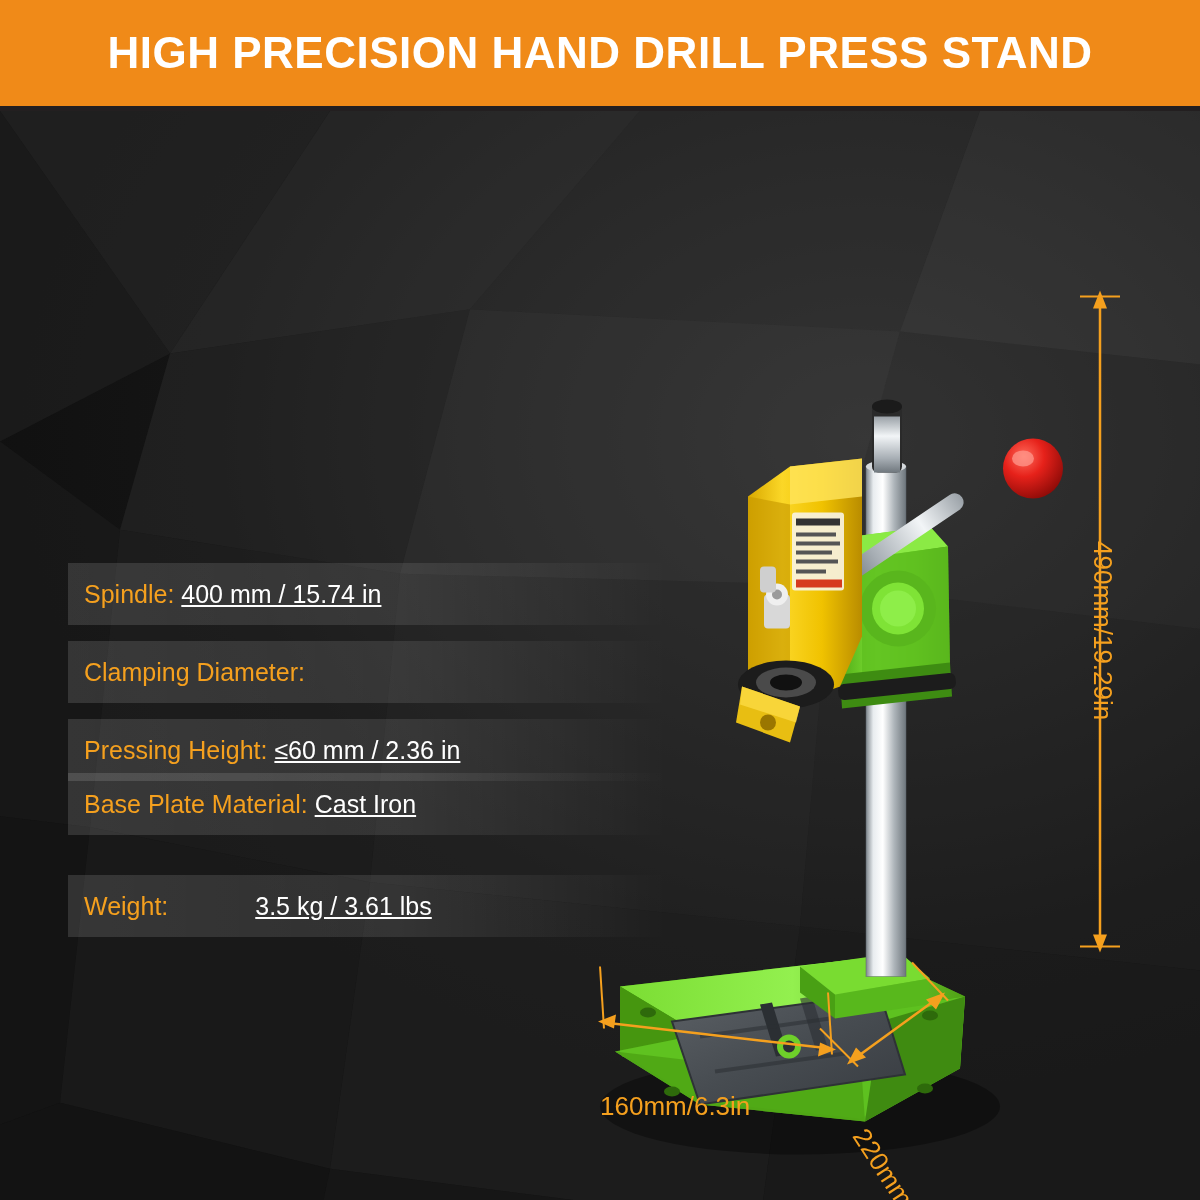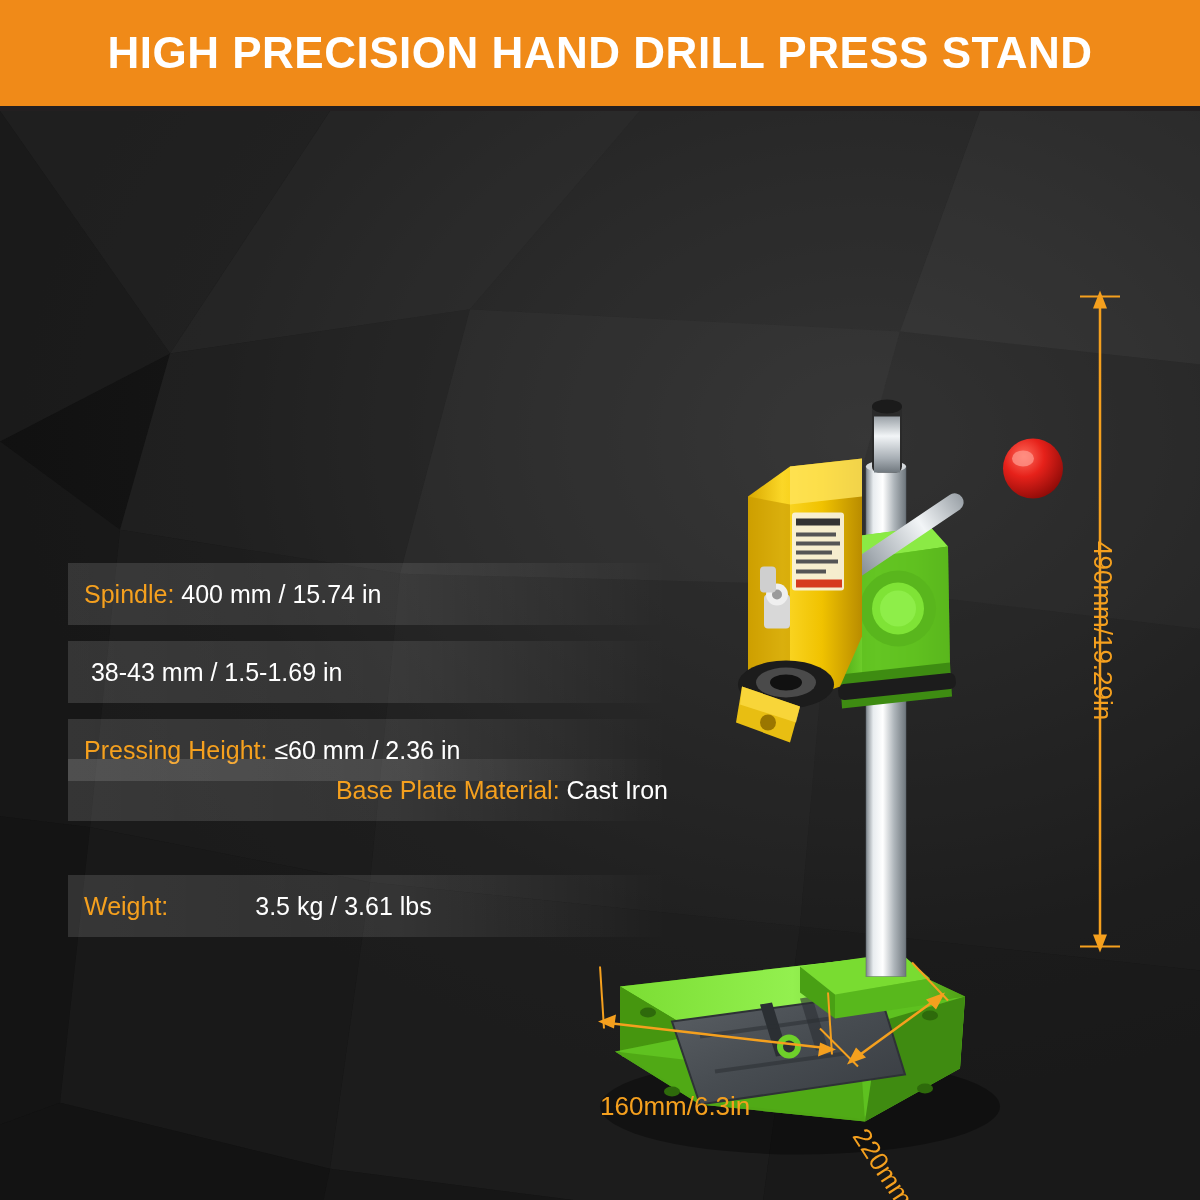--- a/index.html
+++ b/index.html
@@ -82,25 +82,26 @@
     box-sizing: border-box;
     background: linear-gradient(90deg, rgba(255,255,255,0.13) 0%, rgba(255,255,255,0.10) 55%, rgba(255,255,255,0.0) 100%);
     font-size: 25px;
     white-space: nowrap;
   }
   .param-row .k {
     color: #F5A01E;
   }
   .param-row .v {
     color: #ffffff;
+    text-decoration: underline;
   }
   #row-0 { top: 452px; }
   #row-1 { top: 530px; }
   #row-2 { top: 608px; text-align: center; }
-  #row-3 { top: 648px; justify-content: flex-end; }
+  #row-3 { top: 662px; }
   #row-4 { top: 764px; gap: 40px; }
 
   
   .dim-label {
     position: absolute;
     color: #F5A01E;
     font-size: 26px;
     white-space: nowrap;
   }
   #dim-height-label {
@@ -160,22 +161,21 @@
       <polygon class="facet" points="330,960 760,1010 740,1089 300,1089" fill="#1c1c1c" opacity="0.5"></polygon>
       <polygon class="facet" points="760,1010 1200,1050 1200,1089 740,1089" fill="#181818" opacity="0.55"></polygon>
     </svg>
 
 
     <div class="param-row" id="row-0">
       <span class="k">Spindle:</span>&nbsp;
       <span class="v">400 mm / 15.74 in</span>
     </div>
     <div class="param-row" id="row-1">
-      &nbsp;
-      <span class="v">38-43 mm / 1.5-1.69 in</span>
+      <span class="k">Clamping Diameter:</span>&nbsp;
     </div>
     <div class="param-row" id="row-2">
       <span class="k">Pressing Height:</span>&nbsp;
       <span class="v">≤60 mm / 2.36 in</span>
     </div>
     <div class="param-row" id="row-3">
       <span class="k">Base Plate Material:</span>&nbsp;
       <span class="v">Cast Iron</span>
     </div>
     <div class="param-row" id="row-4">

